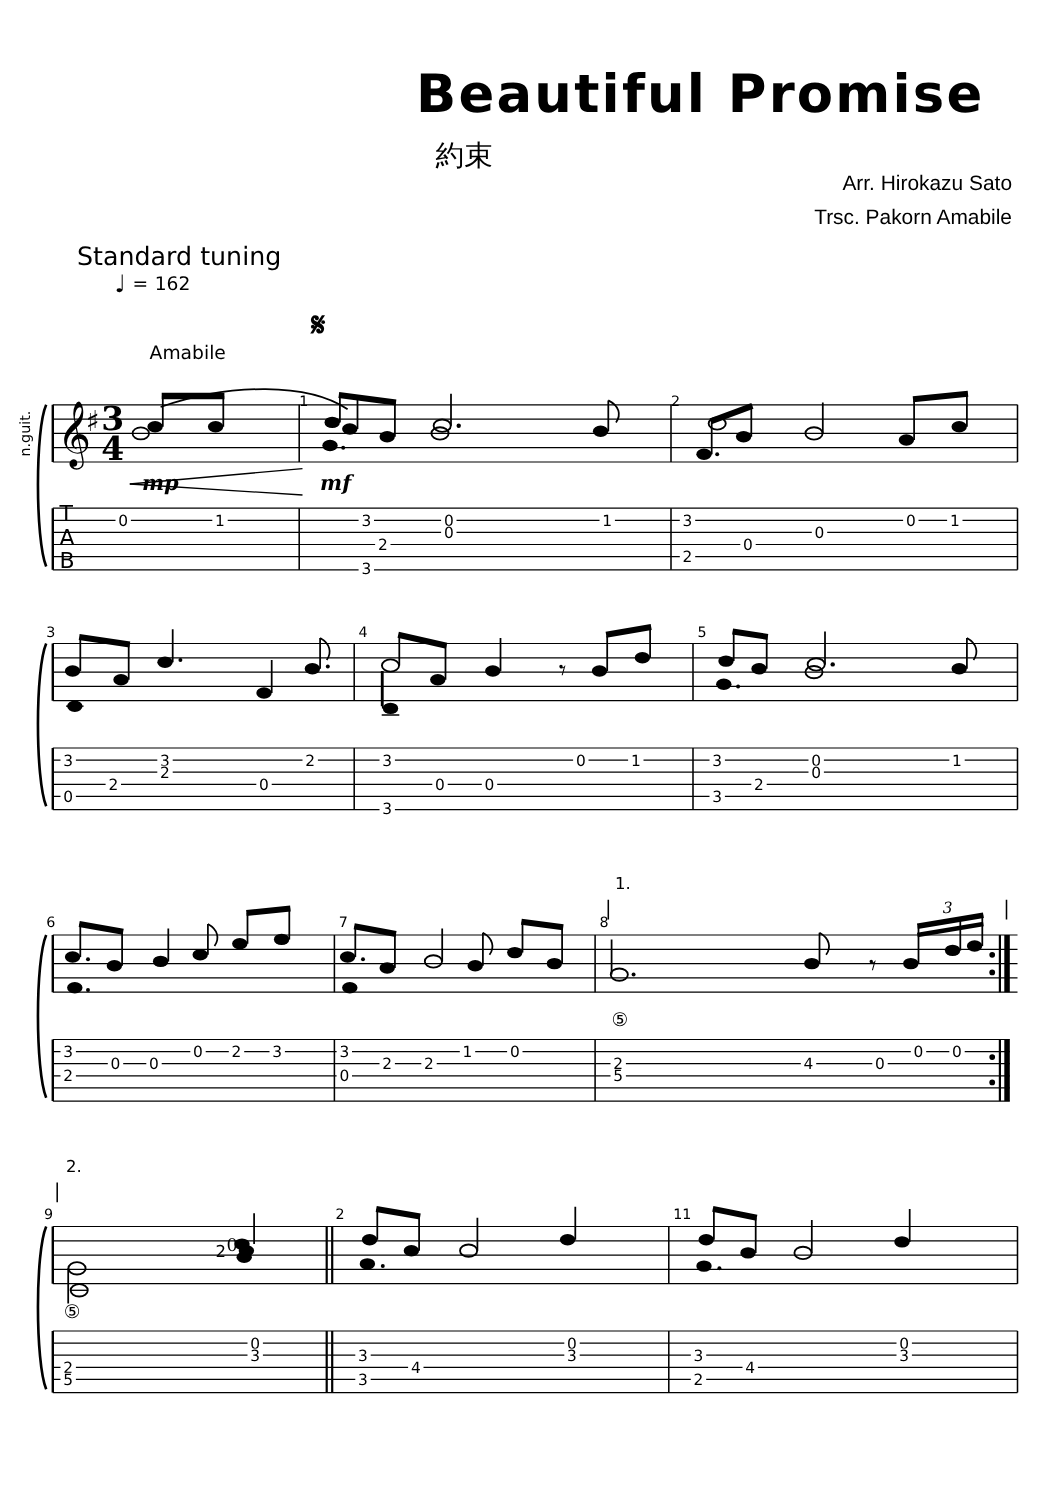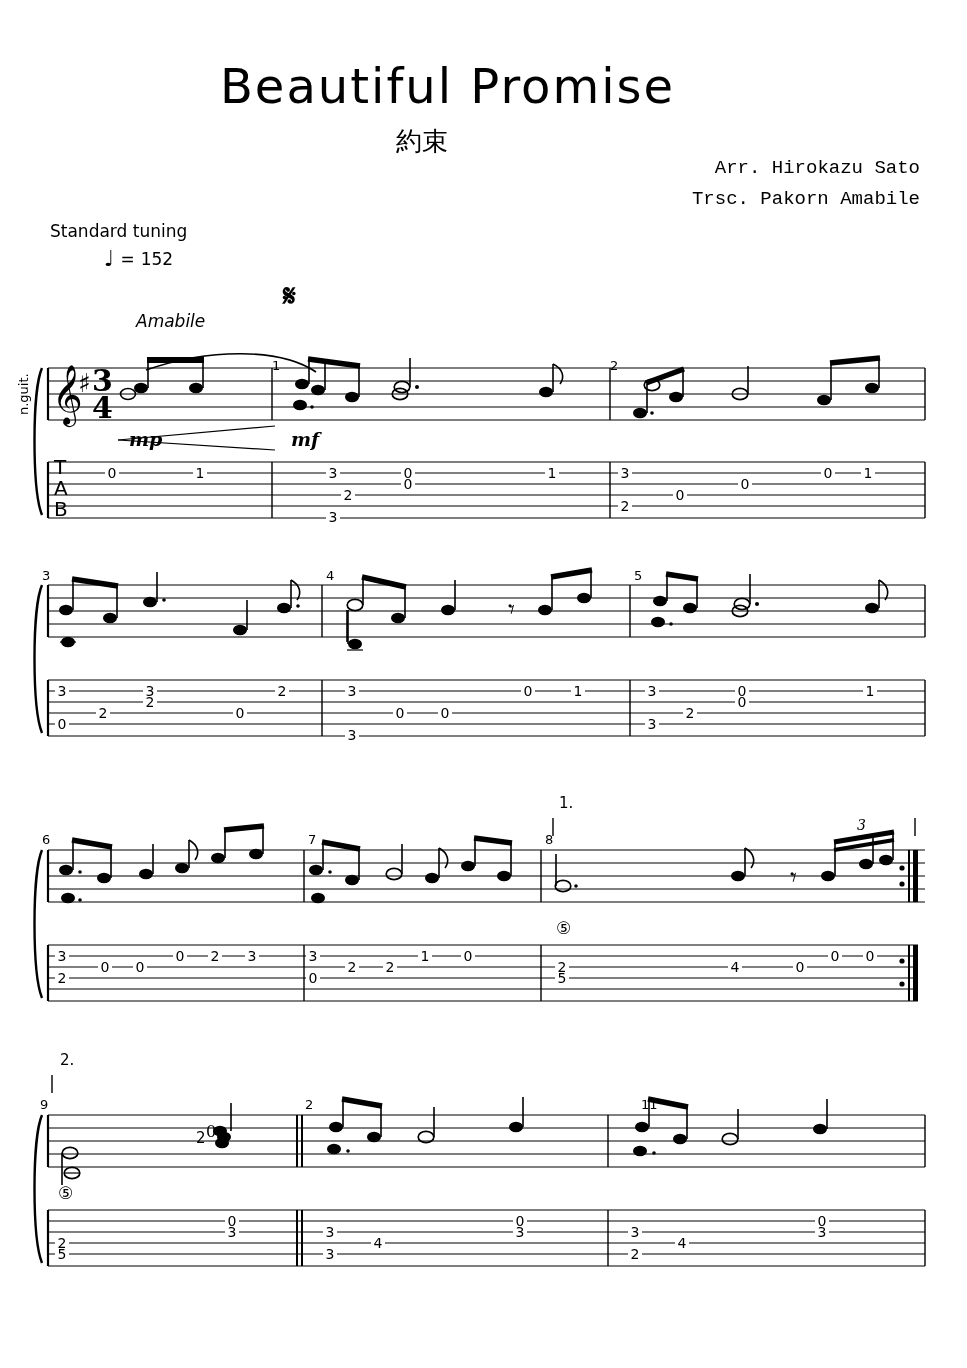--- a/index.html
+++ b/index.html
@@ -20,50 +20,50 @@
     width: 967px;
     height: 1368px;
   }
 
   
   .title {
     position: absolute;
     top: 58px;
     left: 0;
     width: 895px;
-    text-align: center;
+    text-align: right;
     font-size: 48px;
     letter-spacing: 2px;
     font-family: "DejaVu Sans", sans-serif;
-    font-weight: 400;
+    font-weight: 700;
   }
   .subtitle {
     position: absolute;
     top: 124px;
     left: 0;
     width: 844px;
     text-align: center;
     font-size: 26px;
     font-family: Liberation Serif, serif;
   }
   .credit {
     position: absolute;
     right: 47px;
     text-align: right;
     font-size: 19px;
-    font-family: Liberation Mono, monospace;
+    font-family: Liberation Sans, sans-serif;
   }
   .credit.c1 { top: 157px; }
   .credit.c2 { top: 188px; }
 
   .tuning {
     position: absolute;
-    left: 50px;
+    left: 70px;
     top: 221px;
-    font-size: 17px;
+    font-size: 23px;
   }
   .tempo {
     position: absolute;
     left: 104px;
     top: 248px;
     font-size: 17px;
     display: flex;
     align-items: center;
     gap: 6px;
   }
@@ -75,21 +75,20 @@
     top: 278px;
     font-size: 30px;
     font-weight: bold;
     font-family: "DejaVu Serif", serif;
   }
   .amabile {
     position: absolute;
     left: 136px;
     top: 311px;
     font-size: 17px;
-    font-style: italic;
   }
   .dyn {
     position: absolute;
     font-size: 19px;
     font-style: italic;
     font-weight: bold;
     font-family: "DejaVu Serif", serif;
   }
   .dyn.mp { left: 129px; top: 428px; }
   .dyn.mf { left: 291px; top: 428px; }
@@ -135,21 +134,21 @@
 
   <div class="title">Beautiful Promise</div>
   <div class="subtitle">約束</div>
   <div class="credit c1">Arr. Hirokazu Sato</div>
   <div class="credit c2">Trsc. Pakorn Amabile</div>
 
   <div class="tuning">Standard tuning</div>
   <div class="tempo">
     <span class="notehead">♩</span>
     <span>=</span>
-    <span>152</span>
+    <span>162</span>
   </div>
 
   <div class="segno">𝄋</div>
   <div class="amabile">Amabile</div>
   <div class="dyn mp">mp</div>
   <div class="dyn mf">mf</div>
   <div class="instr-label">n.guit.</div>
 
   <div class="system sysA">
     <svg class="staff-svg" width="967" height="200" viewBox="0 0 967 200" xmlns="http://www.w3.org/2000/svg">
@@ -671,17 +670,17 @@
           <text x="635" y="162">3</text>
         <rect x="675" y="162" width="14" height="12" fill="#fff"></rect>
           <text x="682" y="173">4</text>
         <rect x="628" y="173" width="14" height="12" fill="#fff"></rect>
           <text x="635" y="184">2</text>
       </g>
     </svg>
     <div class="ending-label" style="left:60px; top:-24px;">2.</div>
     <div class="measure-num" style="left:40px; top:22px;">9</div>
     <div class="measure-num" style="left:305px; top:22px;">2</div>
-    <div class="measure-num" style="left:612px; top:22px;margin-left:29px;">11</div>
+    <div class="measure-num" style="left:612px; top:22px;">11</div>
     <div class="circ" style="left:58px; top:108px;">⑤</div>
   </div>
 
 </div>
 
 </body></html>

